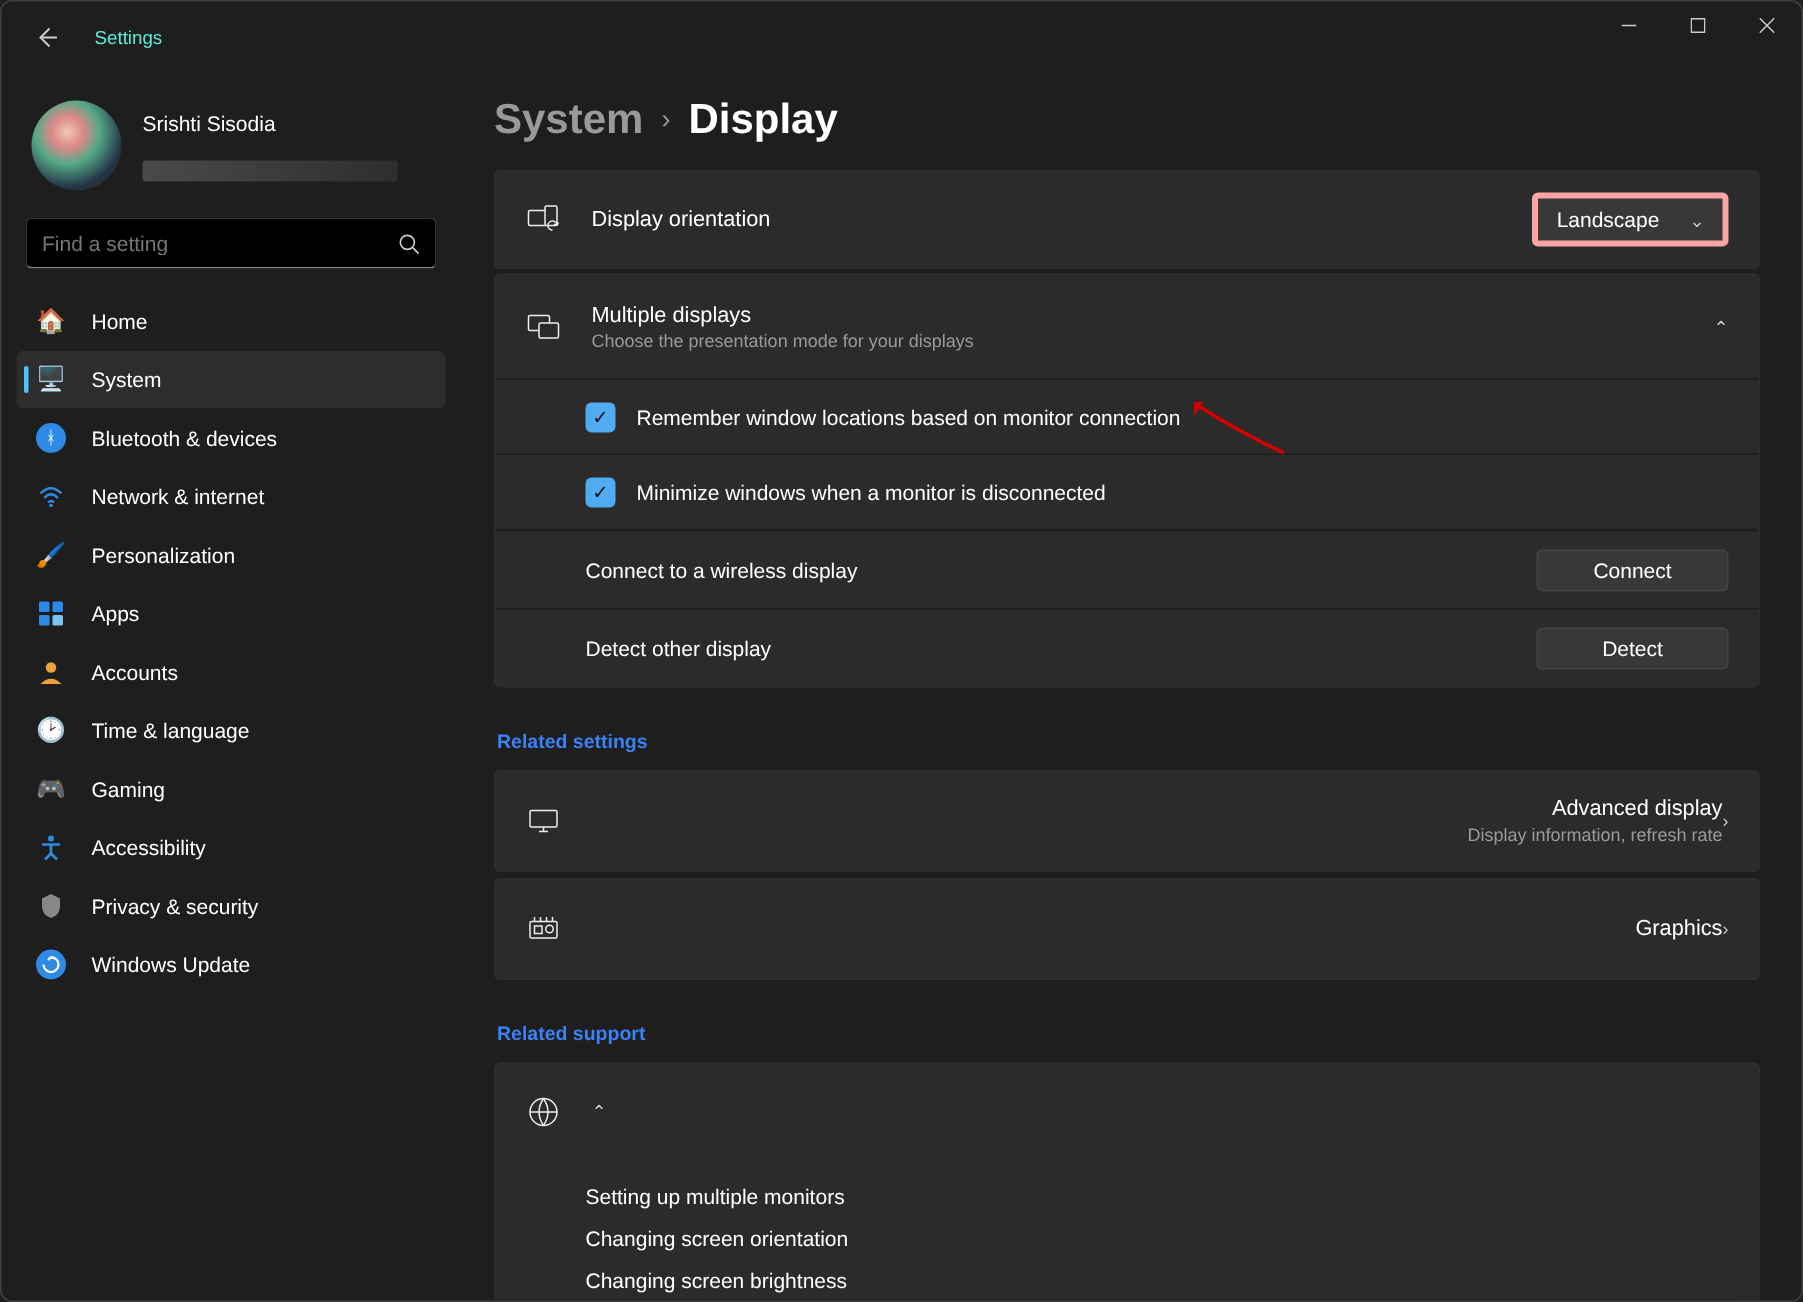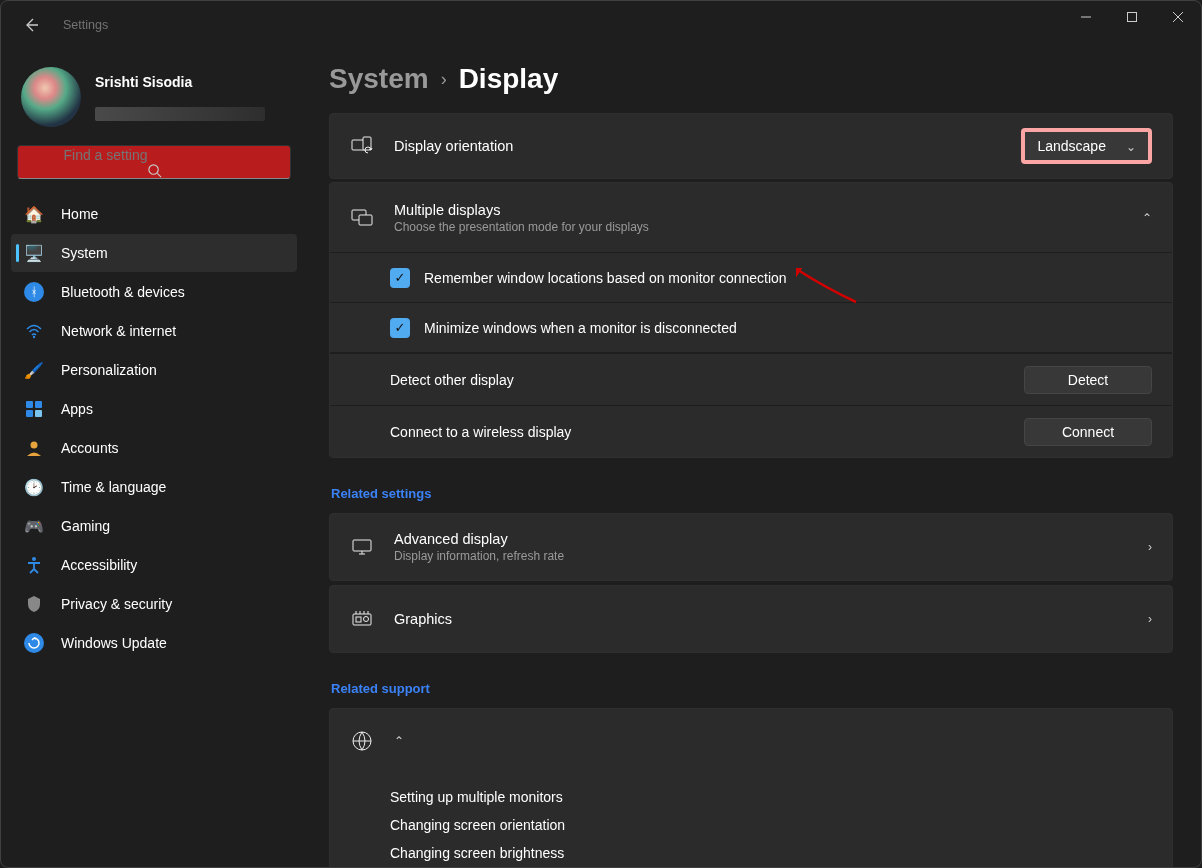--- a/index.html
+++ b/index.html
@@ -1,28 +1,28 @@
 <!DOCTYPE html>
 <html><head>
 <meta charset="utf-8">
 <style>
 * { margin: 0; padding: 0; box-sizing: border-box; font-family: "Segoe UI", Arial, sans-serif; }
 body { width: 1202px; height: 868px; background: #1e1e1e; color: #ffffff; overflow: hidden; position: relative; border: 1px solid #404040; border-radius: 8px;}
 .titlebar { display: flex; align-items: center; height: 48px; padding: 0 0 0 18px; }
 .back-btn { width: 24px; height: 24px; display:flex; align-items:center; justify-content:center; color:#ccc; margin-right: 20px; cursor:pointer;}
-.app-title { font-size: 12.5px; color: #737373; }
+.app-title { font-size: 12.5px; color: #5eead4; }
 .window-controls { position:absolute; top:0; right:0; display:flex; }
 .window-controls div { width:46px; height:32px; display:flex; align-items:center; justify-content:center; color:#ccc; cursor:pointer;}
 .container { display:flex; height: calc(100% - 48px); }
 .sidebar { width: 310px; padding: 12px 12px 12px 8px; flex-shrink:0; }
 .profile { display:flex; align-items:center; padding: 0 6px 18px 12px; margin-top:6px;}
 .avatar { width:60px; height:60px; border-radius:50%; background: radial-gradient(circle at 40% 35%, #f0c8b0 0%, #d88 20%, #5a8 40%, #234 70%); margin-right:14px; flex-shrink:0;}
-.profile-name { font-size:14px; font-weight:700; color:#fff; margin-bottom:17px;}
+.profile-name { font-size:14px; font-weight:400; color:#fff; margin-bottom:17px;}
 .profile-email { width:170px; height:14px; background: linear-gradient(90deg, #4a4a4a, #2e2e2e); border-radius:2px;}
-.search-box { margin:0 8px 16px 8px; background:#b91c1c; border:1px solid #333; border-bottom:1px solid #888; border-radius:4px; height:34px; display:flex; align-items:center; padding:0 10px;flex-direction:column;}
+.search-box { margin:0 8px 16px 8px; background:#000000; border:1px solid #333; border-bottom:1px solid #888; border-radius:4px; height:34px; display:flex; align-items:center; padding:0 10px;}
 .search-box input { flex:1; background:transparent; border:none; outline:none; color:#ccc; font-size:14px;}
 .search-box .sicon { color:#ccc; font-size:14px;}
 .nav { list-style:none; }
 .nav li { display:flex; align-items:center; height:38px; padding:0 12px; border-radius:4px; margin:1px 2px; cursor:pointer; font-size:14px; color:#fff;}
 .nav li .nicon { width:22px; height:22px; margin-right:16px; display:flex; align-items:center; justify-content:center; font-size:16px;}
 .nav li.active { background:#2d2d2d;}
 .nav li.active::before { content:""; position:absolute; left:15px; width:3px; height:18px; background:#4cc2ff; border-radius:2px;}
 .content { flex:1; padding: 14px 28px 0 18px; overflow-y:auto;}
 .content::-webkit-scrollbar{width:0;}
 .breadcrumb { display:flex; align-items:center; gap:12px; margin-bottom:18px;}
@@ -40,21 +40,21 @@
 .expander-card { background:#2b2b2b; border:1px solid #2f2f2f; border-radius:4px; margin-bottom:3px;}
 .expander-head { display:flex; align-items:center; height:70px; padding:0 20px; border-bottom:1px solid #1e1e1e; cursor:pointer;}
 .sub-row { display:flex; align-items:center; min-height:50px; padding:0 20px 0 60px; border-bottom:1px solid #1e1e1e; position:relative;}
 .sub-row:last-of-type{border-bottom:none;}
 .checkbox { width:20px; height:20px; background:#50abf1; border-radius:4px; display:flex; align-items:center; justify-content:center; margin-right:14px; color:#111; font-size:13px; cursor:pointer;}
 .sub-row .lbl { font-size:14px; color:#fff;}
 .action-row { display:flex; align-items:center; min-height:52px; padding:0 20px 0 60px; border-top:1px solid #1e1e1e;}
 .action-row .lbl { flex:1; font-size:14px; color:#fff;}
 .action-btn { background:#383838; border:1px solid #454545; border-radius:4px; padding:5px 0; color:#fff; font-size:14px; cursor:pointer; width:128px; text-align:center;}
 .section-title { font-size:13px; font-weight:600; color:#3b82f6; margin:28px 0 12px 2px;}
-.link-card { background:#2b2b2b; border:1px solid #2f2f2f; border-radius:4px; margin-bottom:4px;}
+.link-card { background:#2b2b2b; border:1px solid #2f2f2f; border-radius:4px; margin-bottom:4px;text-align:right;}
 .link-row { display:flex; align-items:center; min-height:66px; padding:0 20px; cursor:pointer;}
 .help-card { background:#2b2b2b; border:1px solid #2f2f2f; border-radius:4px;}
 .help-head { display:flex; align-items:center; height:64px; padding:0 20px; cursor:pointer;}
 .help-links { padding: 10px 0 10px 60px;}
 .help-links a { display:block; color:#ffffff; font-size:14px; text-decoration:none; padding:6px 0; cursor:pointer;}
 .arrow { position:absolute; left:795px; top:267px; pointer-events:none;}
 svg { display:block; }
 </style>
 </head>
 <body>
@@ -234,26 +234,26 @@
       </div>
       <div class="sub-row">
         <div class="checkbox">✓</div>
         <span class="lbl">Remember window locations based on monitor connection</span>
       </div>
       <div class="sub-row">
         <div class="checkbox">✓</div>
         <span class="lbl">Minimize windows when a monitor is disconnected</span>
       </div>
       <div class="action-row">
+        <span class="lbl">Connect to a wireless display</span>
+        <div class="action-btn">Connect</div>
+      </div>
+      <div class="action-row">
         <span class="lbl">Detect other display</span>
         <div class="action-btn">Detect</div>
-      </div>
-      <div class="action-row">
-        <span class="lbl">Connect to a wireless display</span>
-        <div class="action-btn">Connect</div>
       </div>
     </div>
 
     <div class="section-title">Related settings</div>
 
     <div class="link-card">
       <div class="link-row">
         <div class="card-icon">
           <svg width="22" height="22" viewBox="0 0 22 22">
               <rect x="2" y="4" width="18" height="11" rx="1" stroke="#eee" fill="none"></rect>

